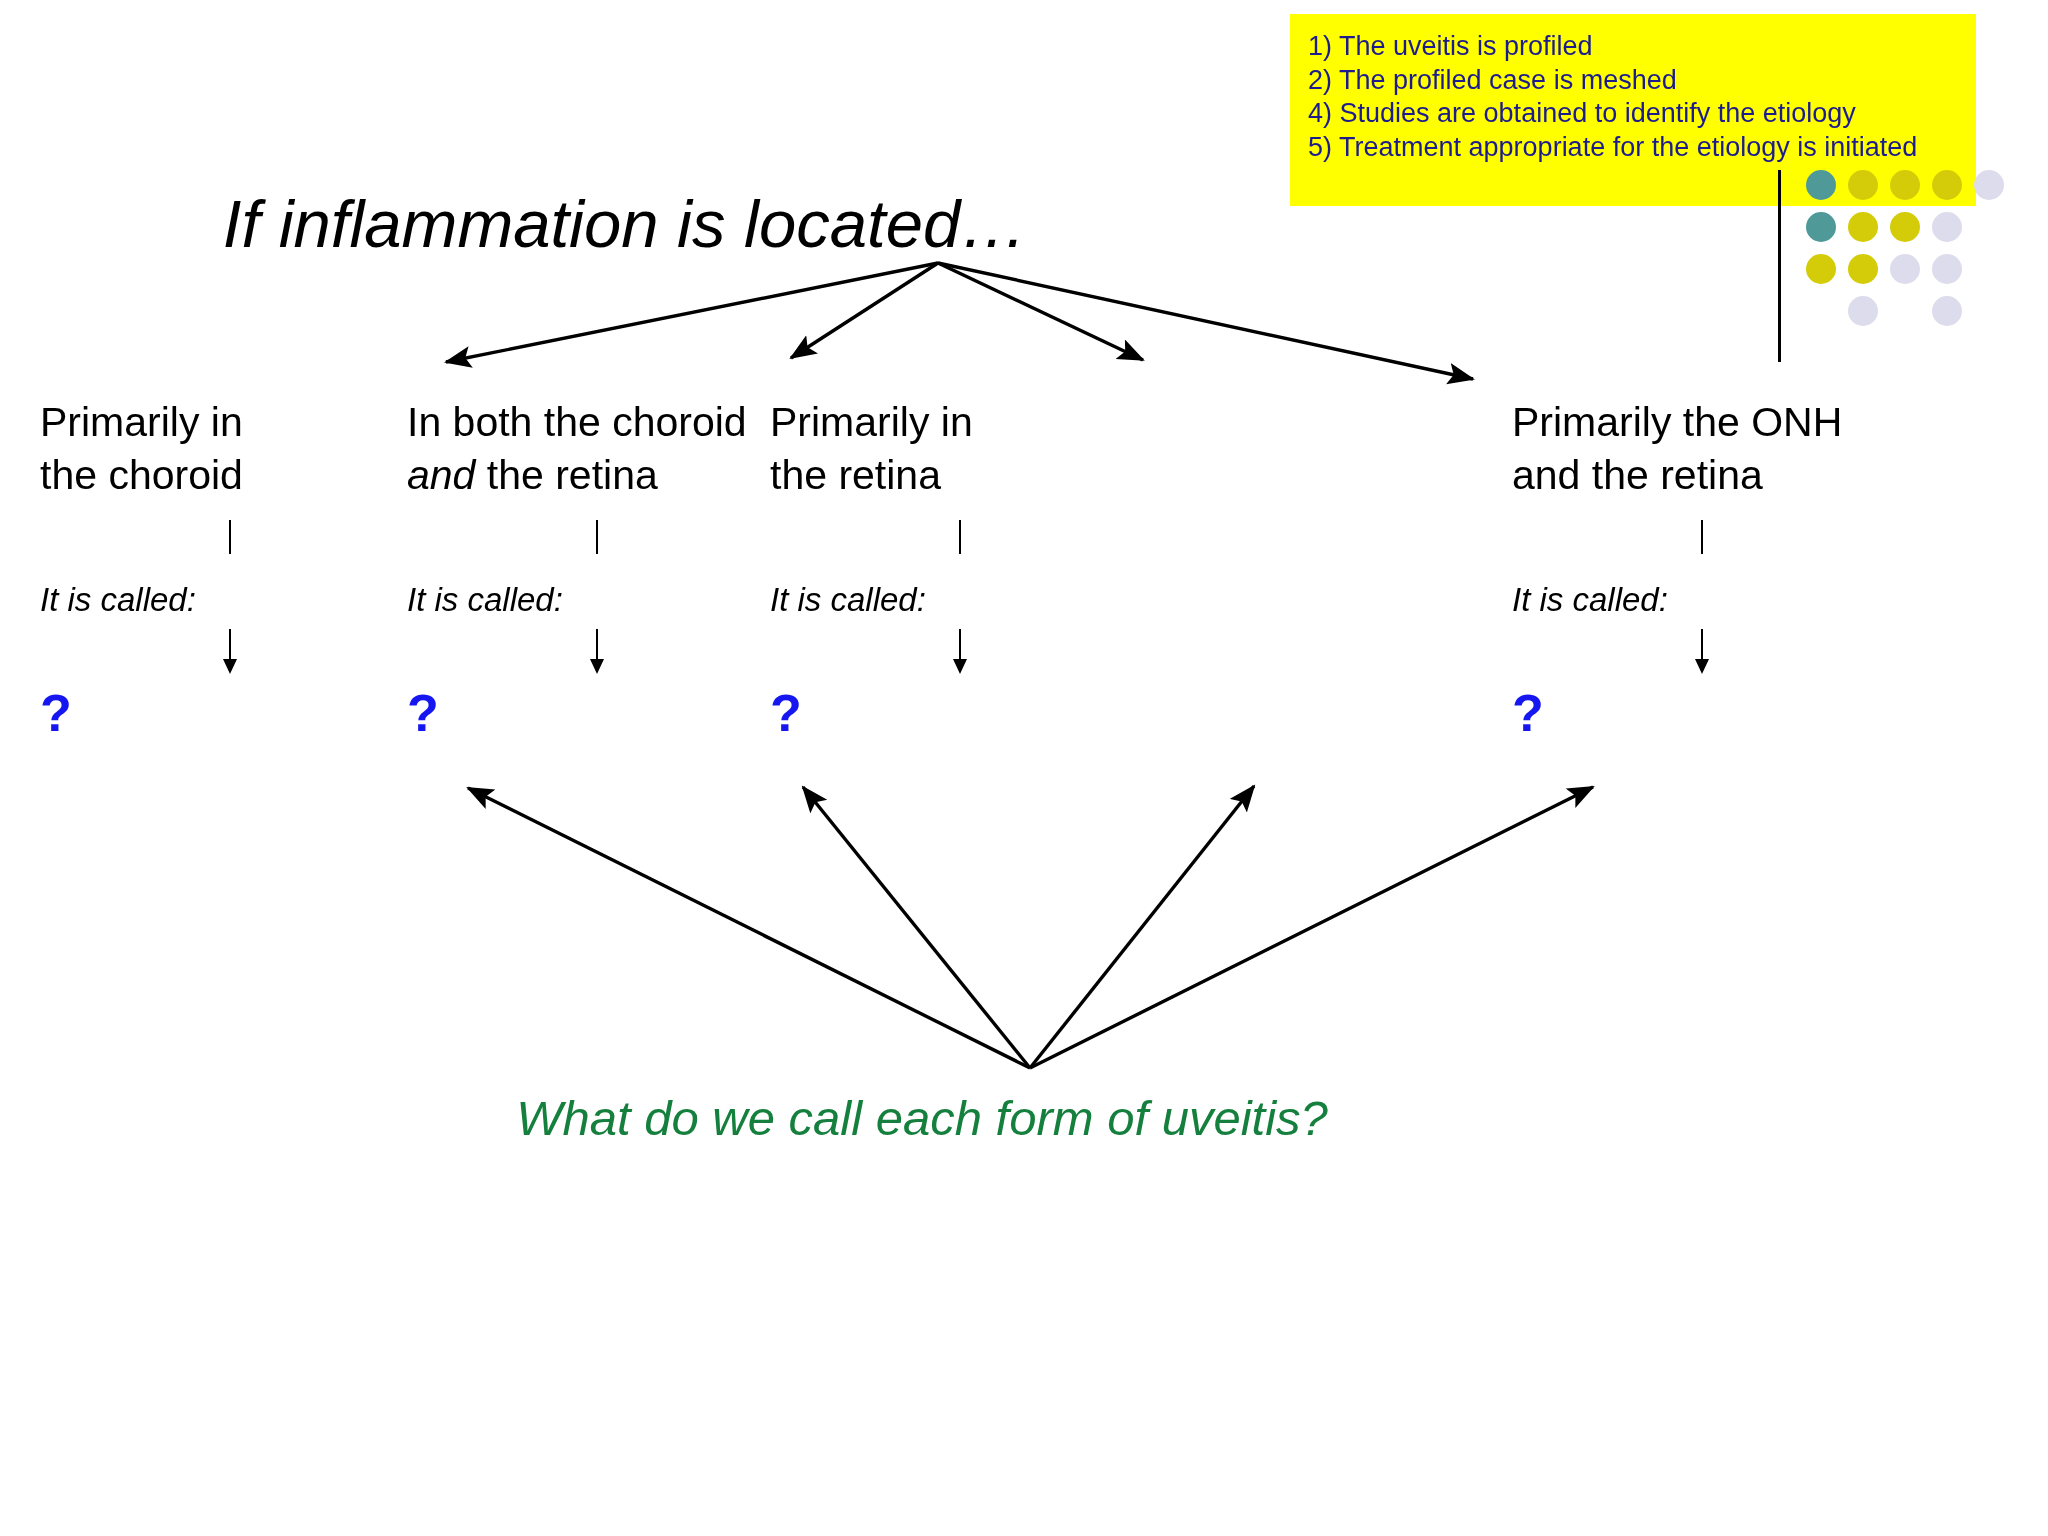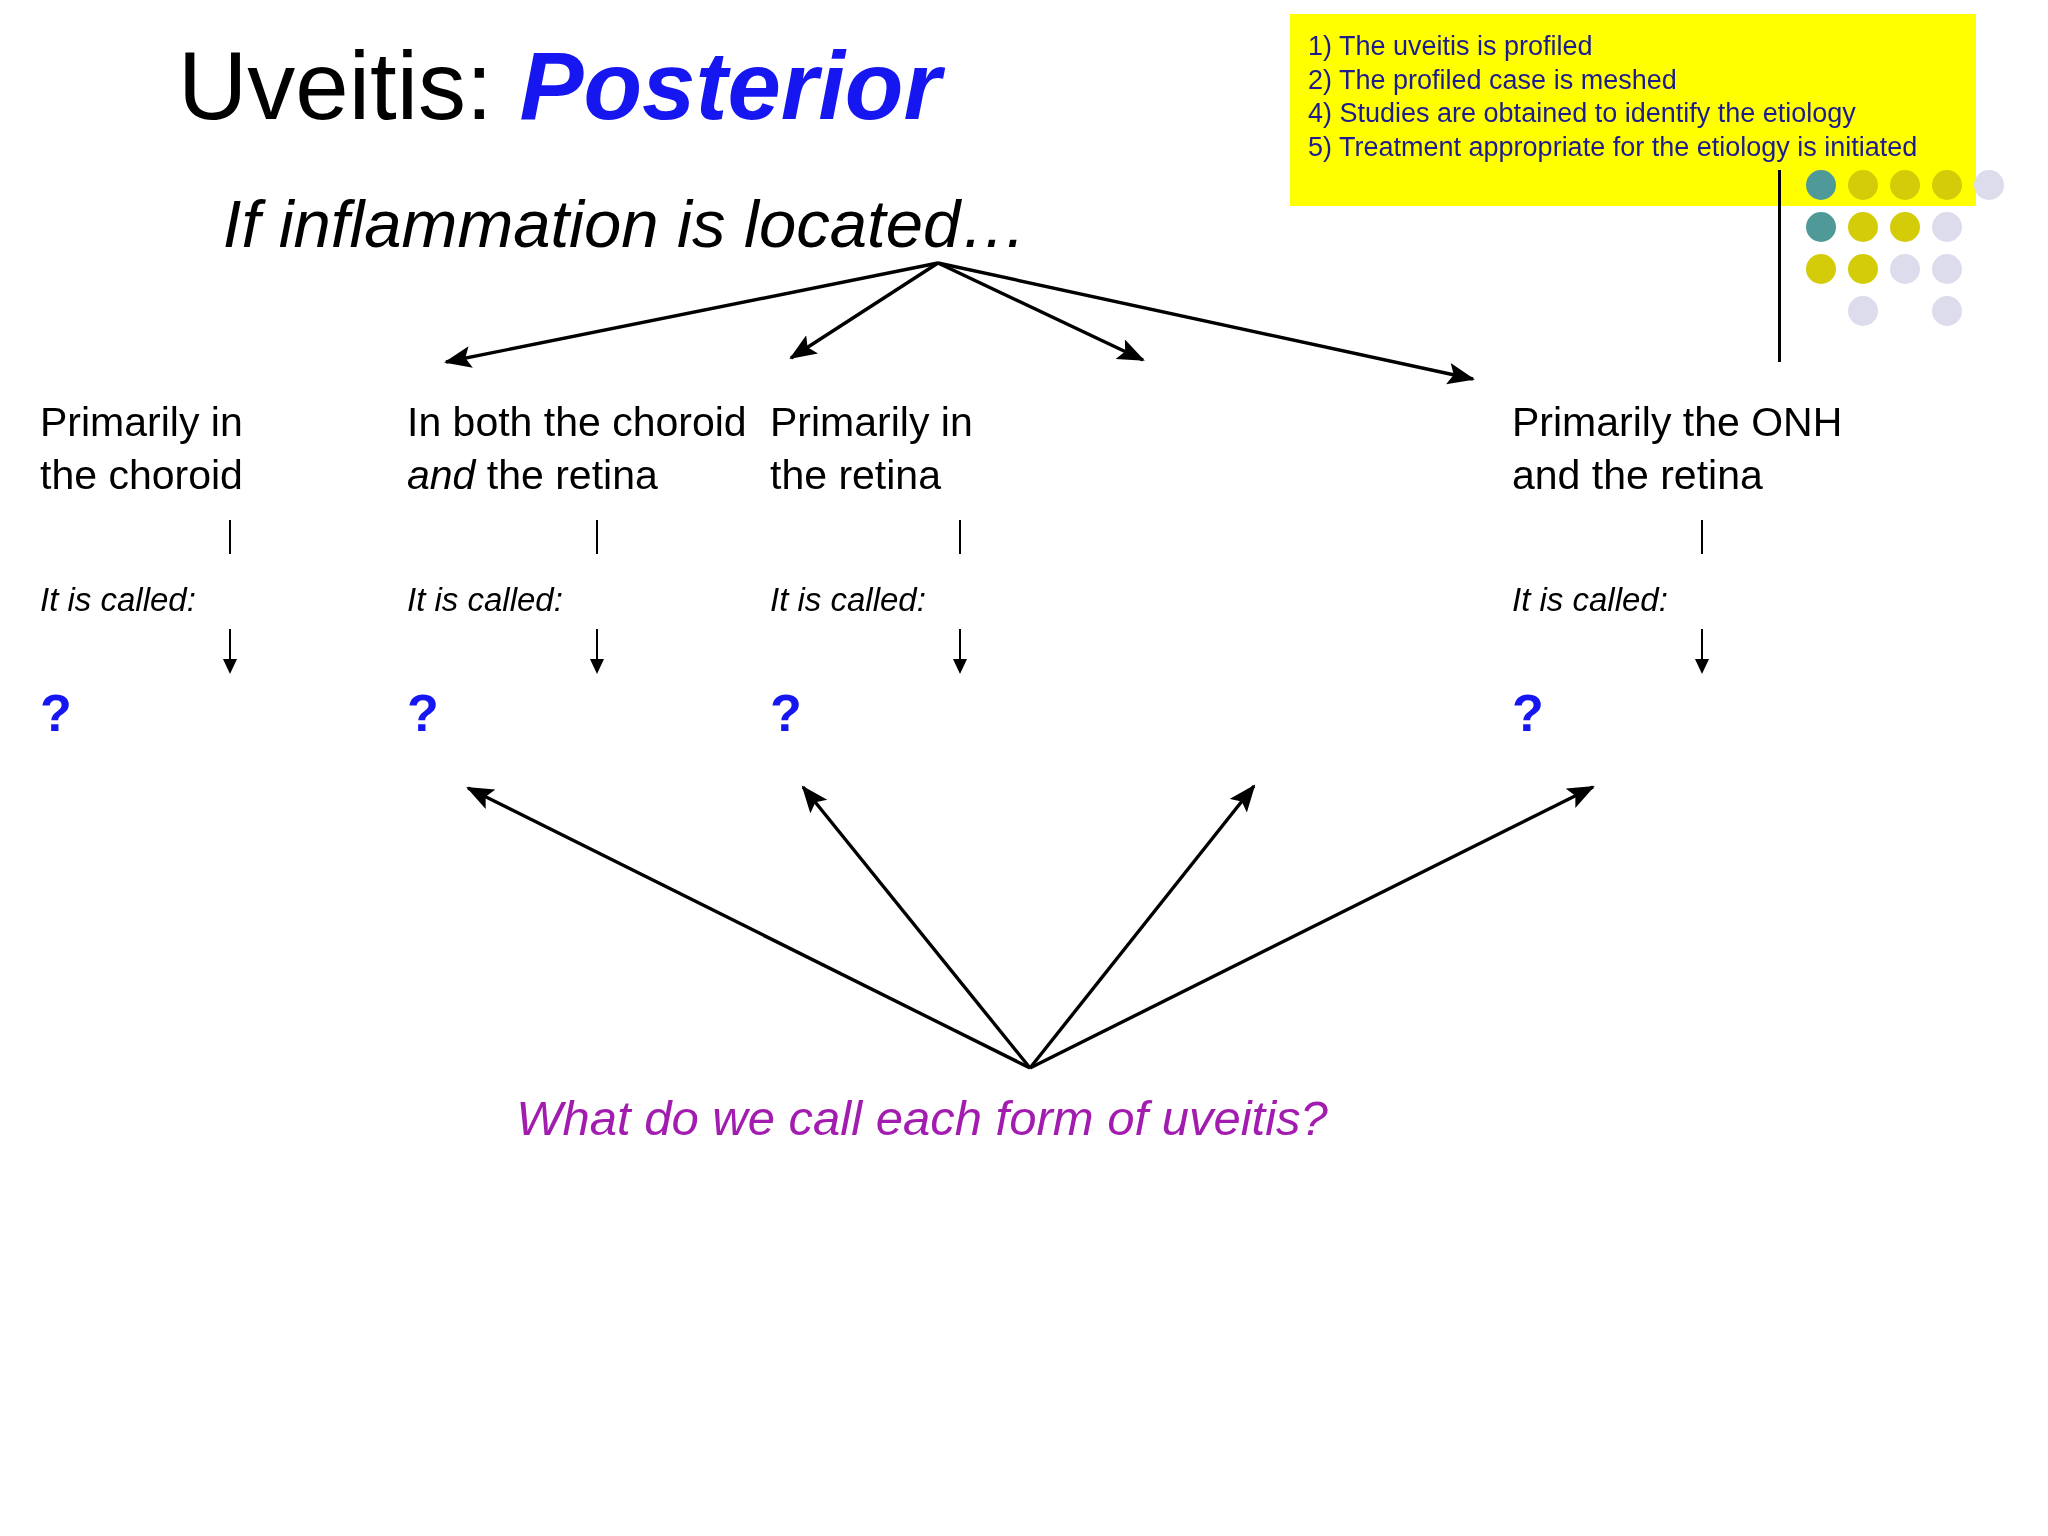--- a/index.html
+++ b/index.html
@@ -155,42 +155,39 @@
 
   
   #bottom-question {
     position: absolute;
     left: 0;
     top: 1090px;
     width: 1844px;
     text-align: center;
     font-size: 49px;
     font-style: italic;
-    color: #a21caf;
+    color: #15803d;
     white-space: nowrap;
   }
 
   
   #arrows-top, #arrows-bottom {
     position: absolute;
     left: 0;
     top: 0;
     width: 2048px;
     height: 1536px;
     pointer-events: none;
   }
 </style>
 </head>
 <body>
 
 <div id="slide">
 
-  <div id="title">
-    <span class="t-main">Uveitis: </span><span class="t-accent">Posterior</span>
-  </div>
 
   <div id="subtitle">If inflammation is located…</div>
 
   <div id="protocol-box">
     <div class="p-line">1) The uveitis is profiled</div>
     <div class="p-line">2) The profiled case is meshed</div>
     <div class="p-line">4) Studies are obtained to identify the etiology</div>
     <div class="p-line">5) Treatment appropriate for the etiology is initiated</div>
   </div>
 

